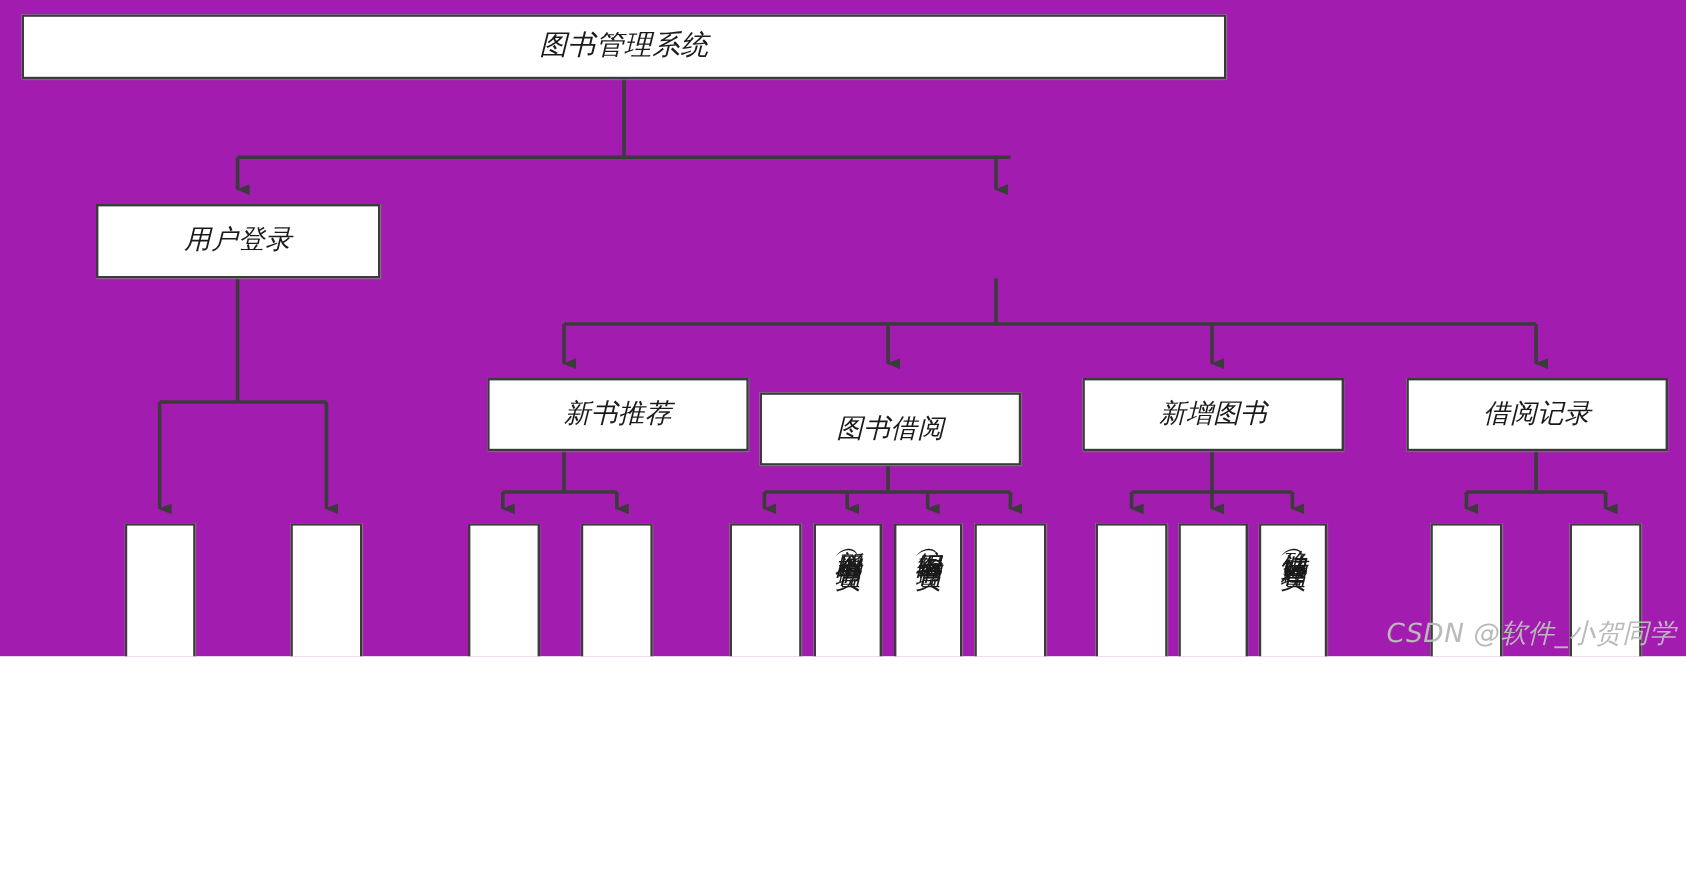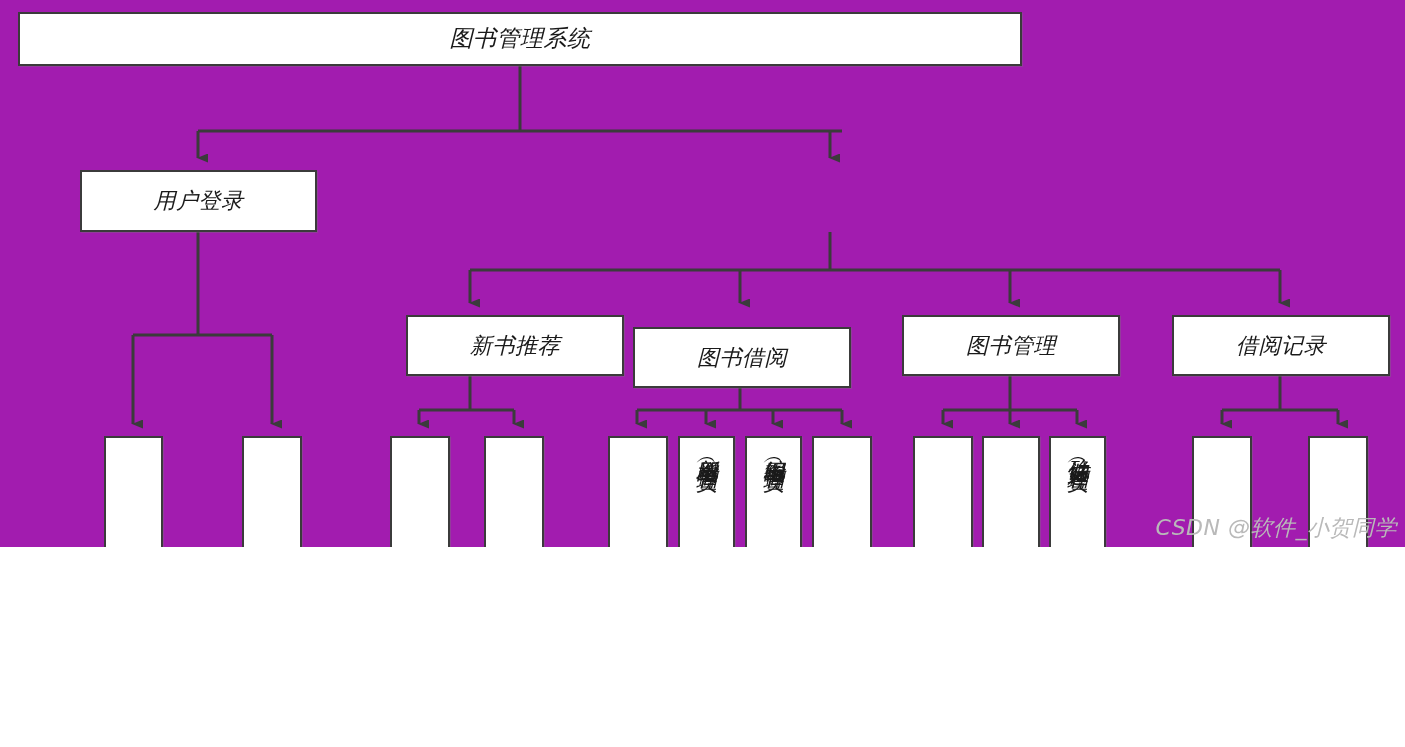--- a/index.html
+++ b/index.html
@@ -151,21 +151,21 @@
 
   <div class="node level-2" style="left:362px; top:315px; width:218px; height:61px;margin-left:44px;">
     <span class="node-label">新书推荐</span>
   </div>
 
   <div class="node level-2" style="left:633px; top:315px; width:218px; height:61px;margin-top:12px;">
     <span class="node-label">图书借阅</span>
   </div>
 
   <div class="node level-2" style="left:902px; top:315px; width:218px; height:61px;">
-    <span class="node-label">图书管理</span>
+    <span class="node-label">新增图书</span>
   </div>
 
   <div class="node level-2" style="left:1172px; top:315px; width:218px; height:61px;">
     <span class="node-label">借阅记录</span>
   </div>
 
   <div class="node leaf align-center" style="left:104px; top:436px; width:59px; height:298px;">
     <span class="node-label">用户登录</span>
   </div>
 

